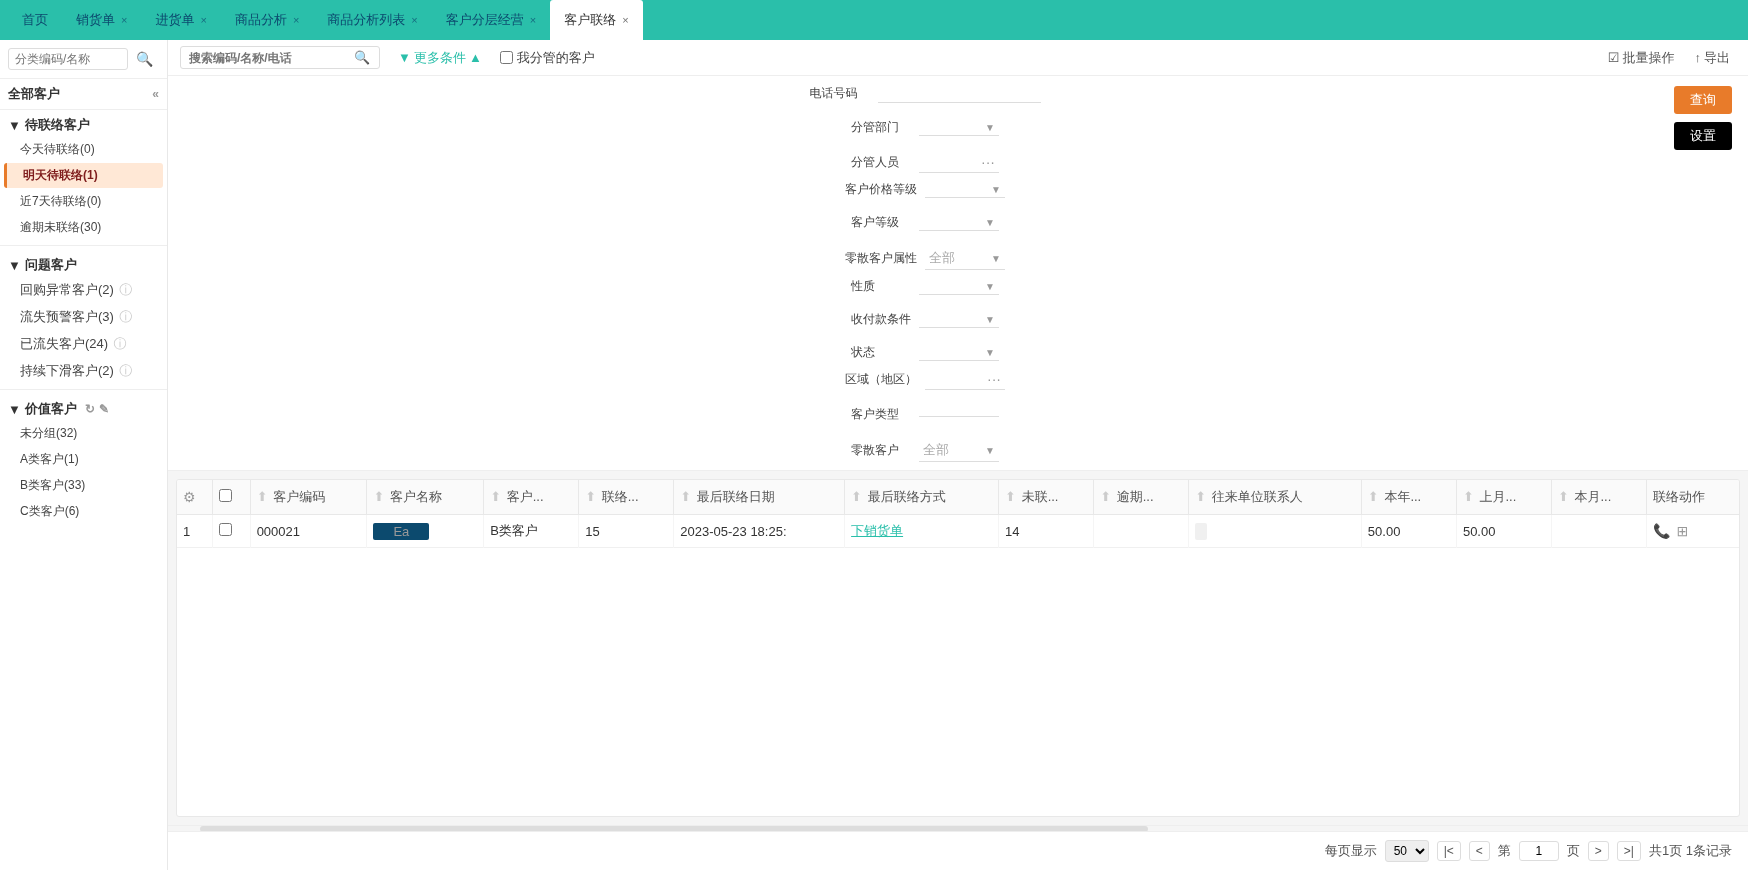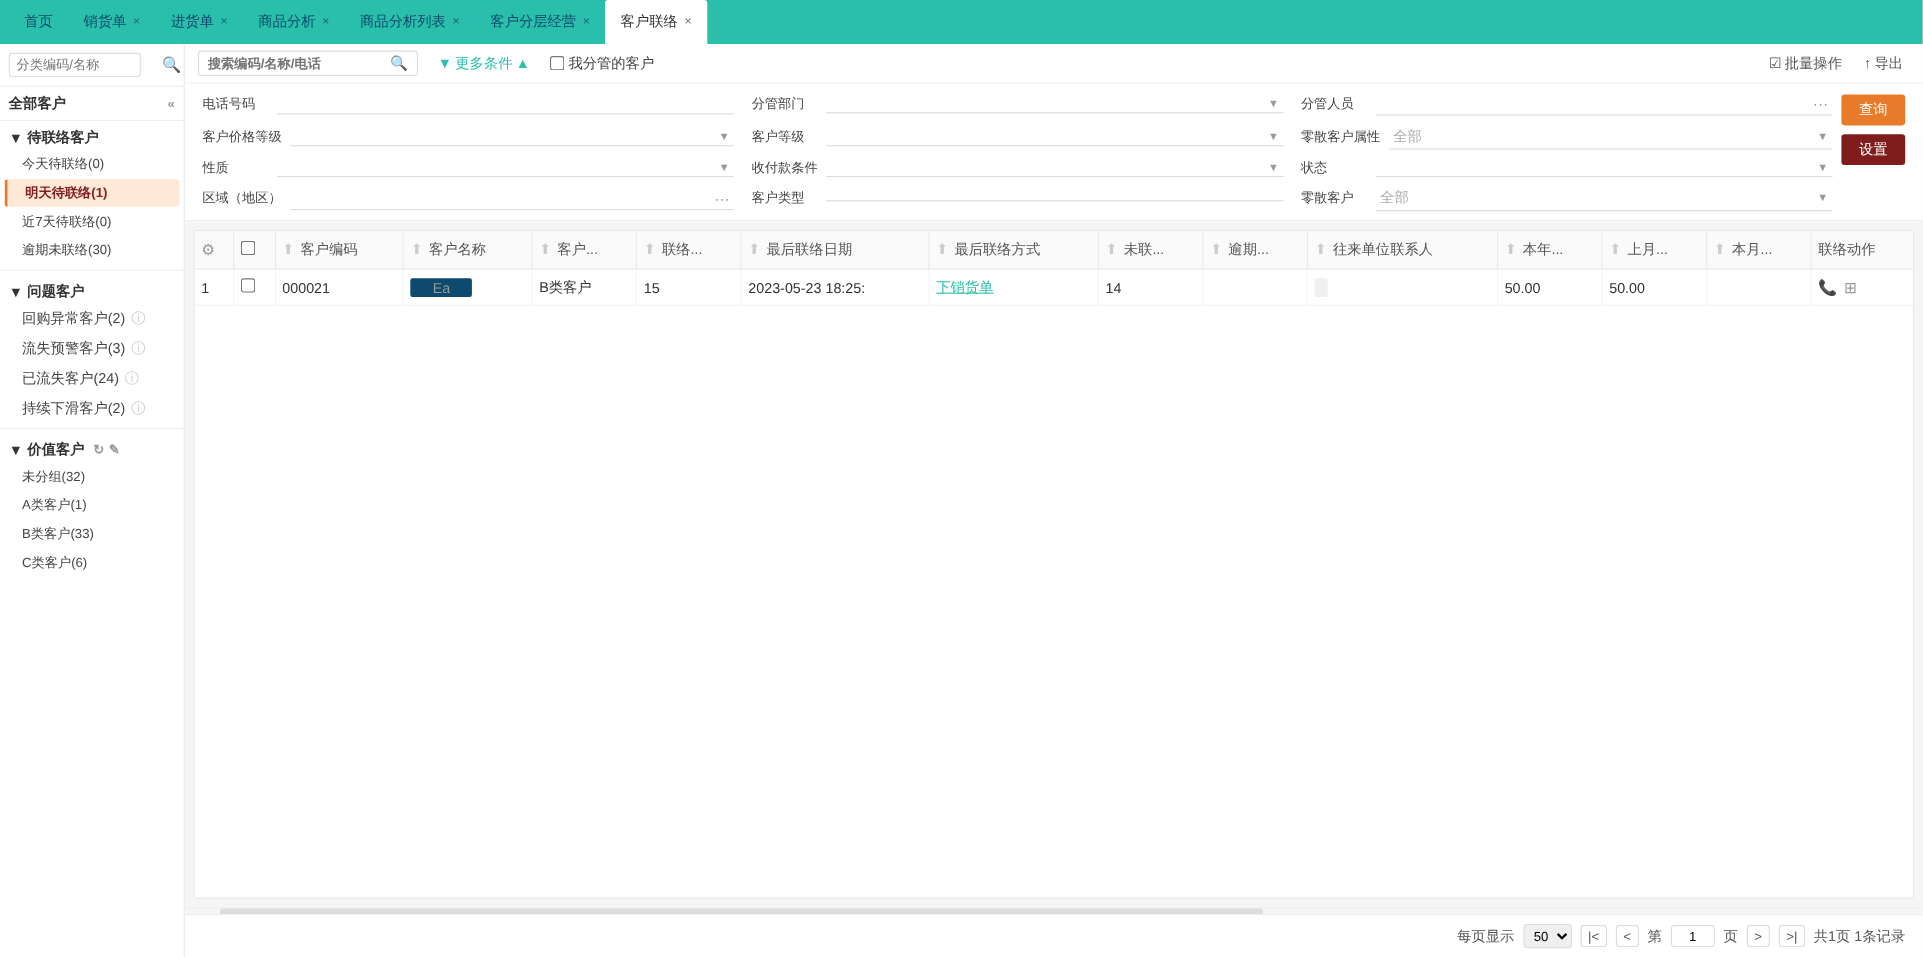--- a/index.html
+++ b/index.html
@@ -42,21 +42,21 @@
       display: flex;
       flex-direction: column;
       overflow-y: auto;
       flex-shrink: 0;
     }
     .sidebar-search {
       display: flex;
       align-items: center;
       padding: 8px 8px;
       border-bottom: 1px solid #eee;
-      gap: 20px;
+      gap: 8px;
     }
     .sidebar-search input {
       border: 1px solid #ddd;
       border-radius: 3px;
       padding: 3px 6px;
       font-size: 12px;
       width: 120px;
       outline: none;
     }
     .sidebar-search .search-icon-btn {
@@ -175,20 +175,21 @@
     .advanced-filter {
       background: #fff;
       border-bottom: 1px solid #eee;
       padding: 8px 16px;
     }
     .filter-row {
       display: flex;
       align-items: center;
       gap: 16px;
       margin-bottom: 8px;
+      flex-direction: column;
     }
     .filter-row:last-child { margin-bottom: 0; }
     .filter-field {
       display: flex;
       align-items: center;
       flex: 1;
       gap: 8px;
       min-width: 0;
     }
     .filter-label {
@@ -226,21 +227,21 @@
       background: #e87b2a;
       color: #fff;
       border: none;
       border-radius: 3px;
       padding: 5px 16px;
       cursor: pointer;
       font-size: 13px;
       white-space: nowrap;
     }
     .settings-btn {
-      background: #7f1d1d;
+      background: #000000;
       color: #fff;
       border: none;
       border-radius: 3px;
       padding: 5px 16px;
       cursor: pointer;
       font-size: 13px;
       white-space: nowrap;
       margin-top: 4px;
     }
 
@@ -295,21 +296,20 @@
       border-top: 1px solid #eee;
       gap: 8px;
       font-size: 12px;
       color: #555;
     }
     .page-size-select {
       border: 1px solid #ddd;
       border-radius: 3px;
       padding: 2px 4px;
       font-size: 12px;
-      text-align: right;
     }
     .page-nav-btn {
       border: 1px solid #ddd;
       background: #fff;
       border-radius: 3px;
       padding: 2px 6px;
       cursor: pointer;
       color: #555;
       font-size: 12px;
     }

